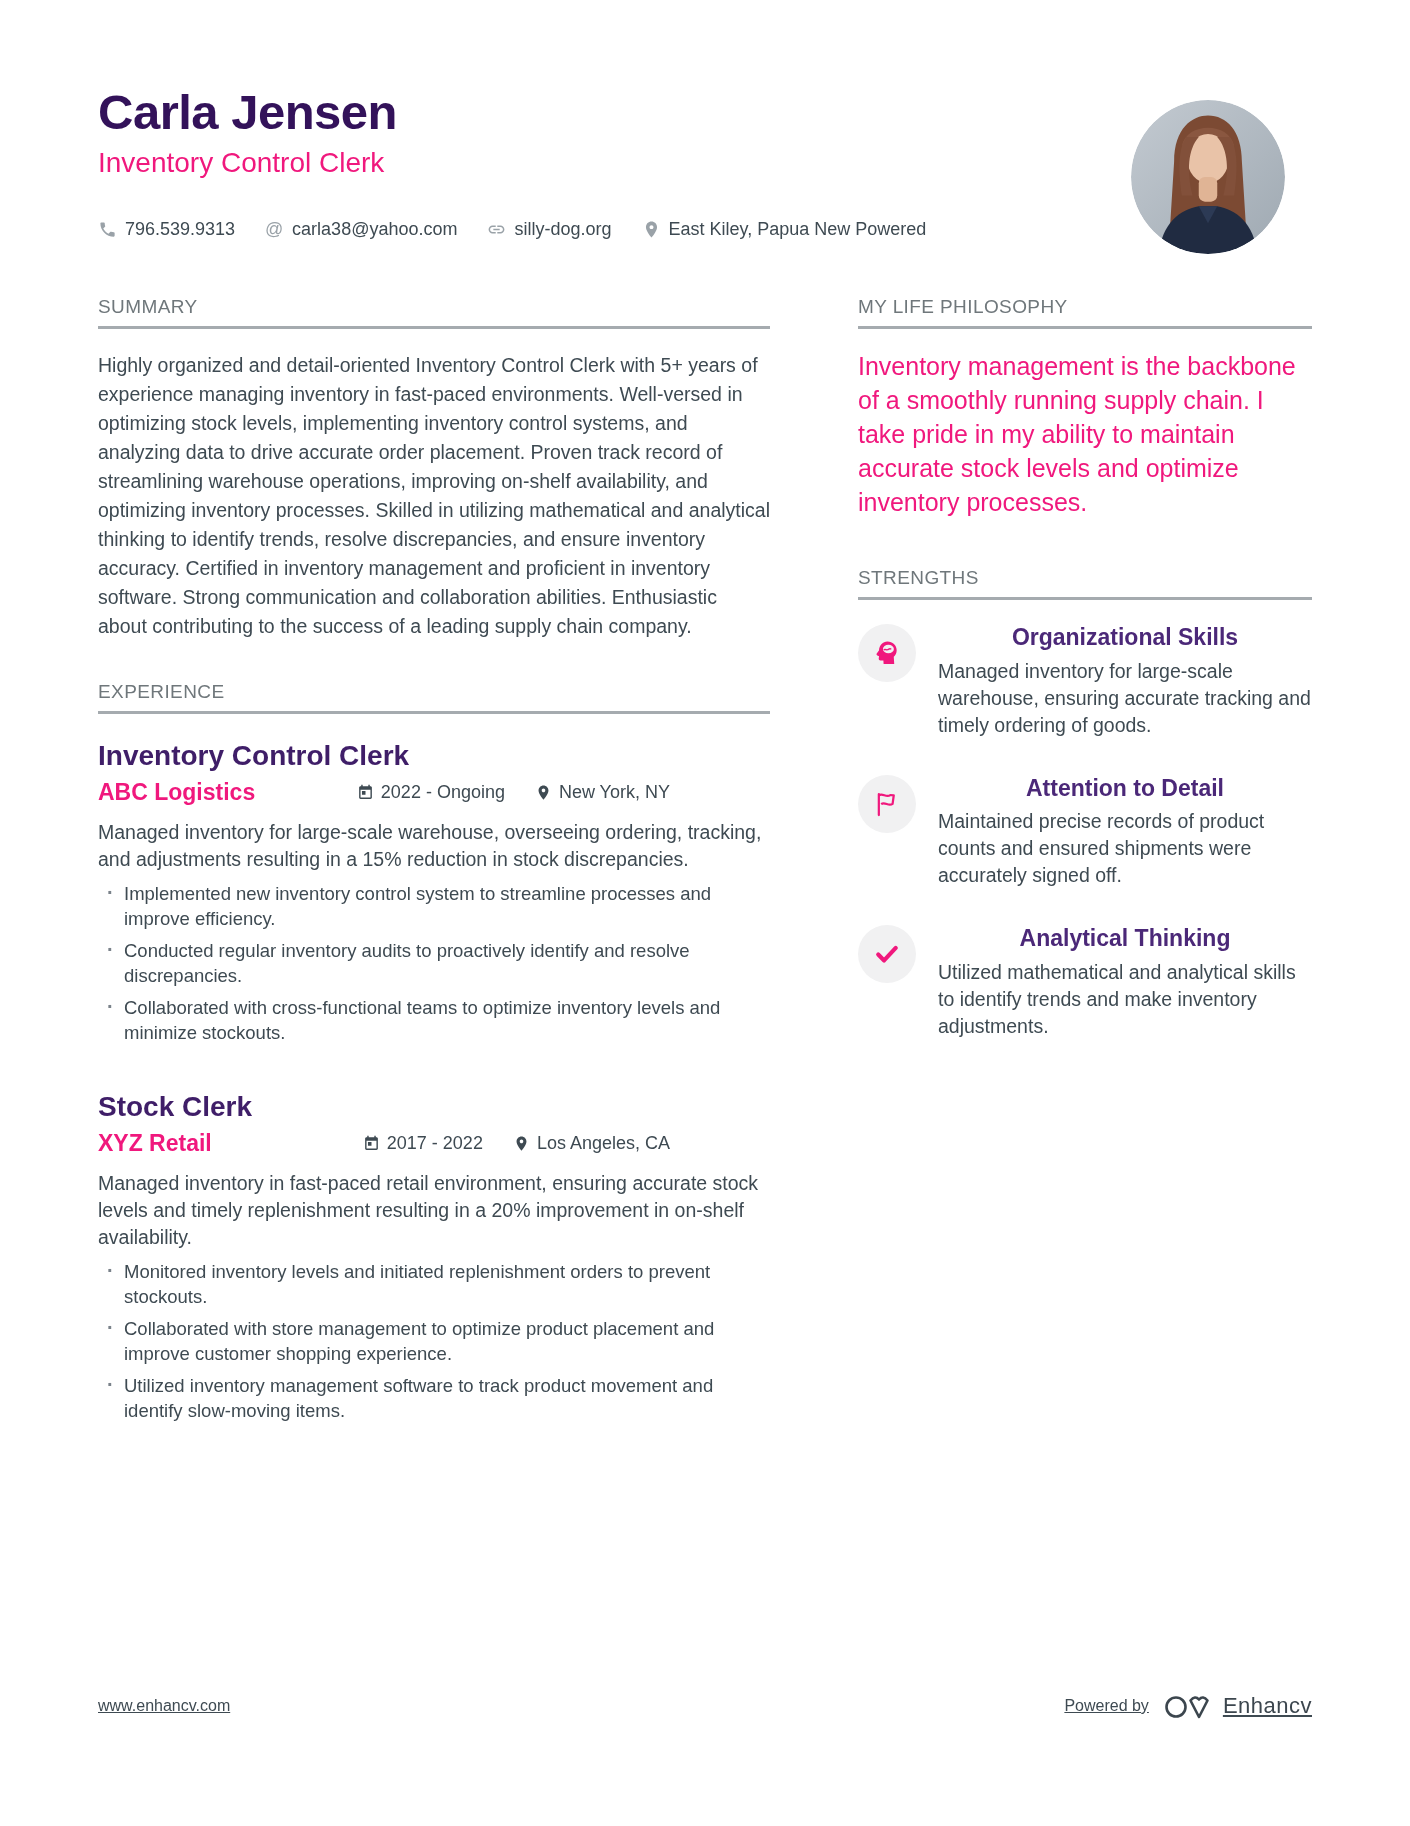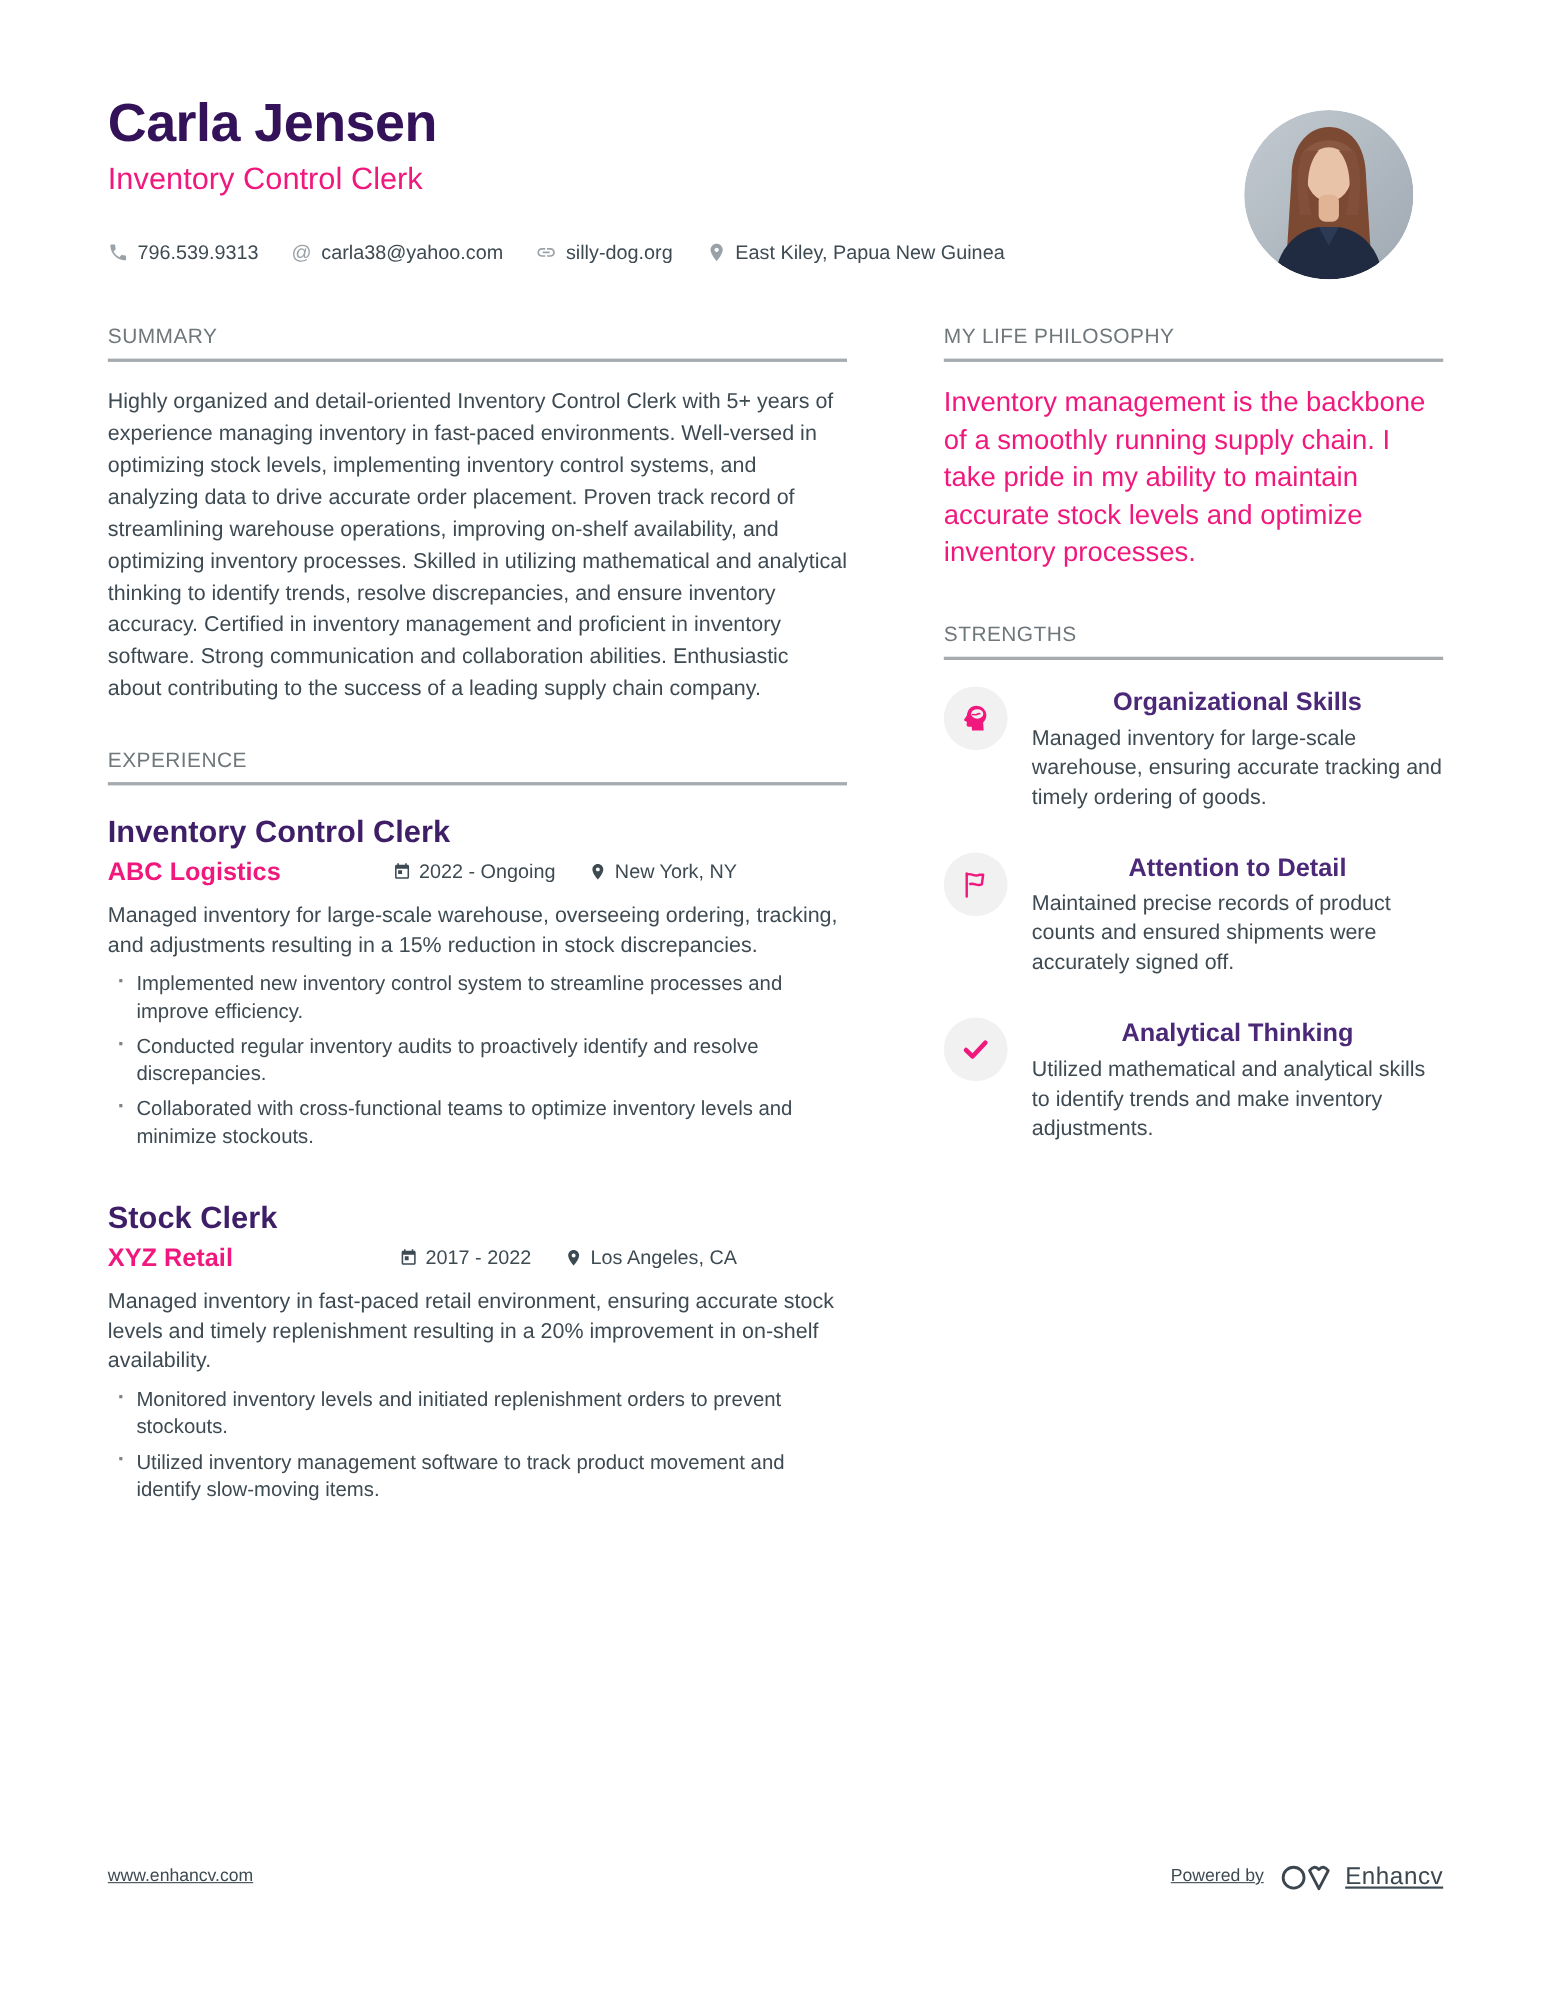--- a/index.html
+++ b/index.html
@@ -125,21 +125,21 @@
             </svg>
         </span>
         <span>silly-dog.org</span>
       </div>
       <div class="contact-item">
         <span class="cicon">
           <svg viewBox="0 0 24 24" fill="currentColor">
               <path d="M12 2C8.13 2 5 5.13 5 9c0 5.25 7 13 7 13s7-7.75 7-13c0-3.87-3.13-7-7-7zm0 9.5c-1.38 0-2.5-1.12-2.5-2.5s1.12-2.5 2.5-2.5 2.5 1.12 2.5 2.5-1.12 2.5-2.5 2.5z"></path>
             </svg>
         </span>
-        <span>East Kiley, Papua New Guinea</span>
+        <span>East Kiley, Papua New Powered</span>
       </div>
     </div>
 
     <div class="avatar">
       <svg viewBox="0 0 100 100">
         <defs>
           <clipPath id="pc">
               <circle cx="50" cy="50" r="50"></circle>
             </clipPath>
           <linearGradient id="bgGrad" x1="0" y1="0" x2="1" y2="1">
@@ -224,20 +224,21 @@
                       <path d="M12 2C8.13 2 5 5.13 5 9c0 5.25 7 13 7 13s7-7.75 7-13c0-3.87-3.13-7-7-7zm0 9.5c-1.38 0-2.5-1.12-2.5-2.5s1.12-2.5 2.5-2.5 2.5 1.12 2.5 2.5-1.12 2.5-2.5 2.5z"></path>
                     </svg>
                 </span>
                 <span>Los Angeles, CA</span>
               </span>
             </span>
           </div>
           <p class="job-desc">Managed inventory in fast-paced retail environment, ensuring accurate stock levels and timely replenishment resulting in a 20% improvement in on-shelf availability.</p>
           <ul class="bullets">
             <li>Monitored inventory levels and initiated replenishment orders to prevent stockouts.</li>
+            <li>Collaborated with store management to optimize product placement and improve customer shopping experience.</li>
             <li>Utilized inventory management software to track product movement and identify slow-moving items.</li>
           </ul>
         </div>
       </div>
     </div>
 
     <div class="col-right">
 
       <div>
         <div class="section-heading">MY LIFE PHILOSOPHY</div>

